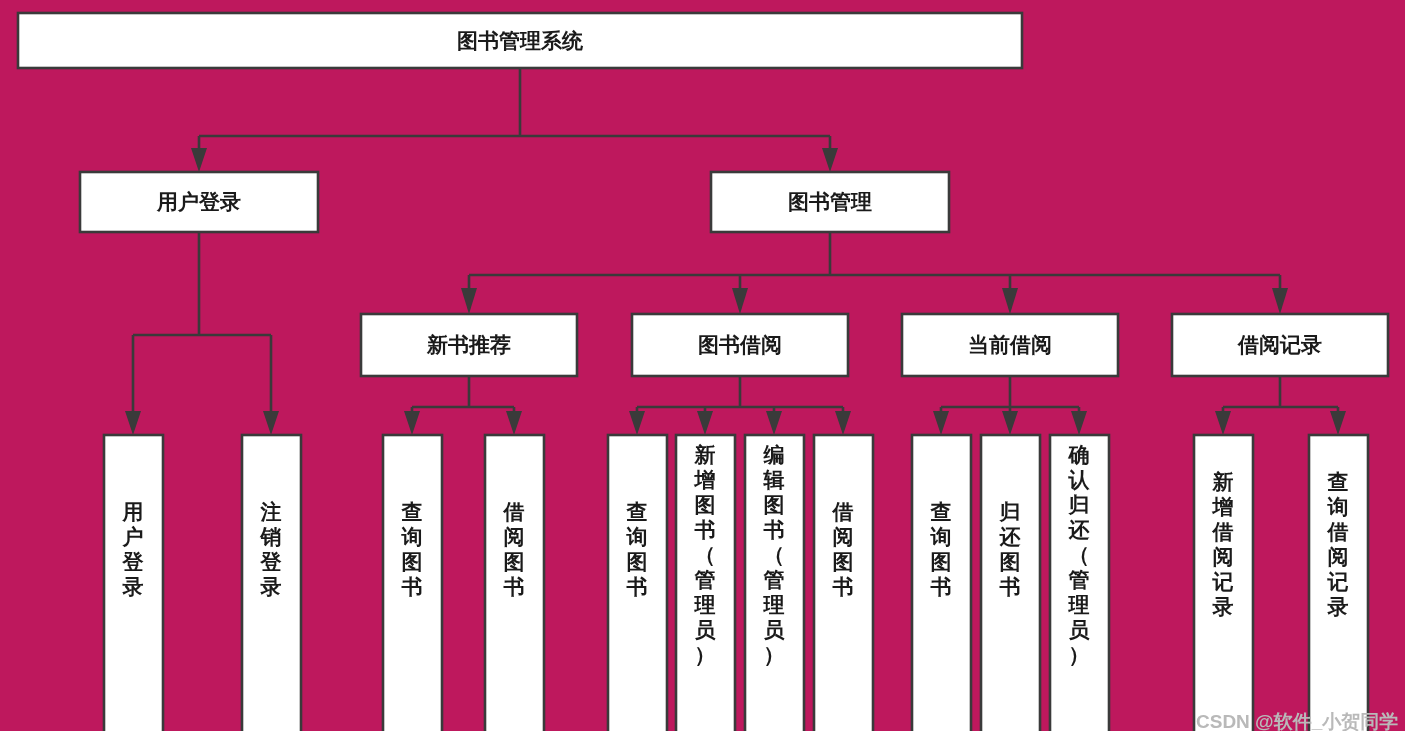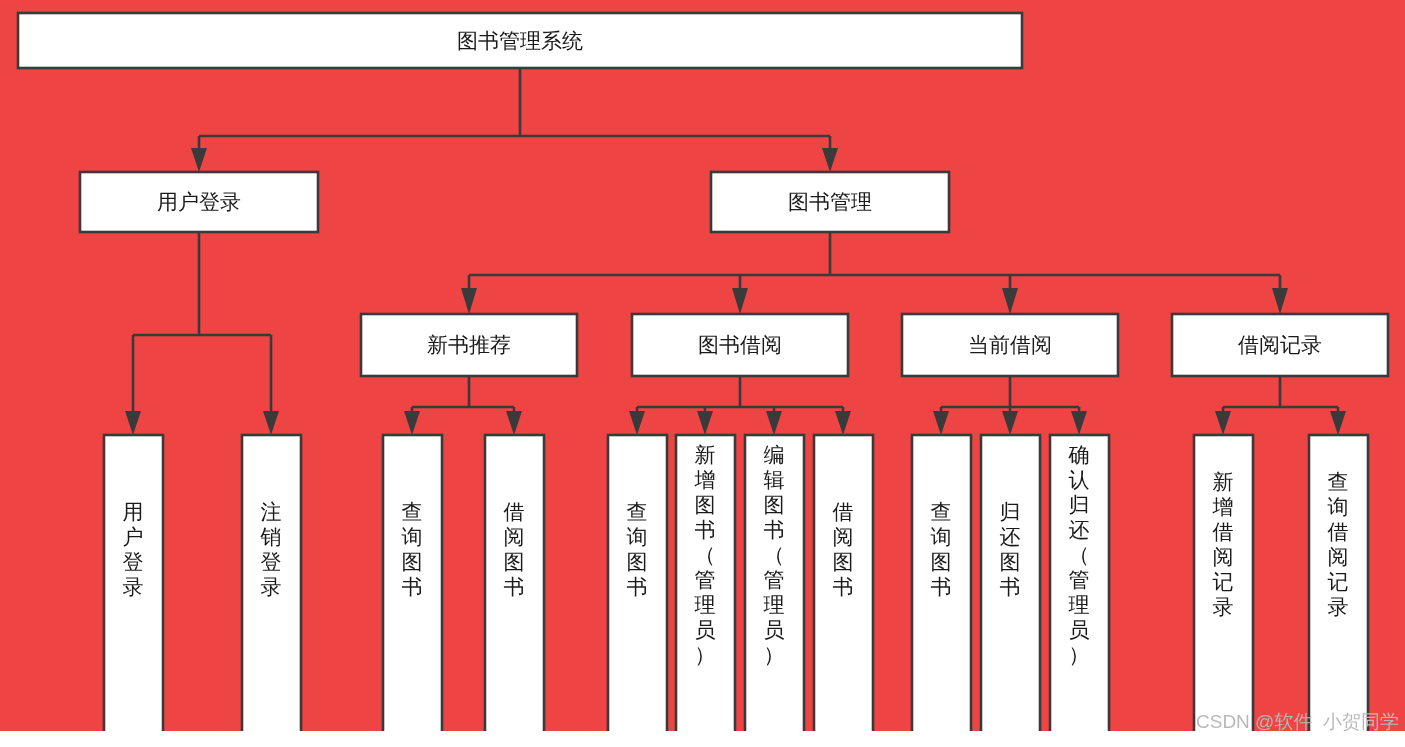--- a/index.html
+++ b/index.html
@@ -7,22 +7,23 @@
     padding: 0;
     background: #ffffff;
   }
   body {
     font-family: "Liberation Sans", "DejaVu Sans", sans-serif;
   }
   #diagram-root {
     position: relative;
     width: 1405px;
     height: 731px;
-    background: #ef4444;
+    background: #be185d;
     overflow: hidden;
+    font-weight: bold;
   }
   svg#tree-canvas {
     position: absolute;
     left: 0;
     top: 0;
     width: 1405px;
     height: 747px;
     display: block;
   }
   .node-box {

